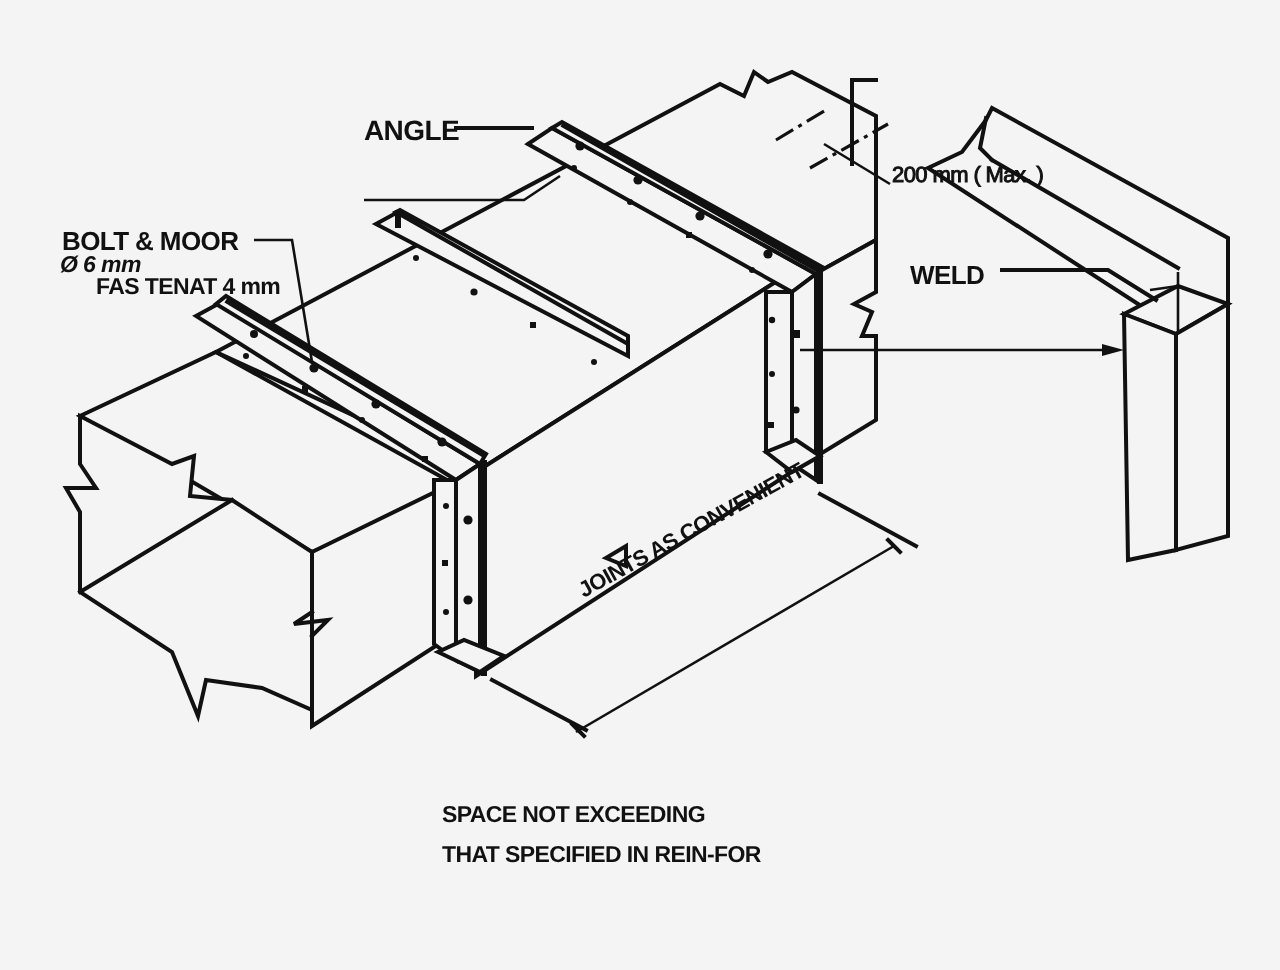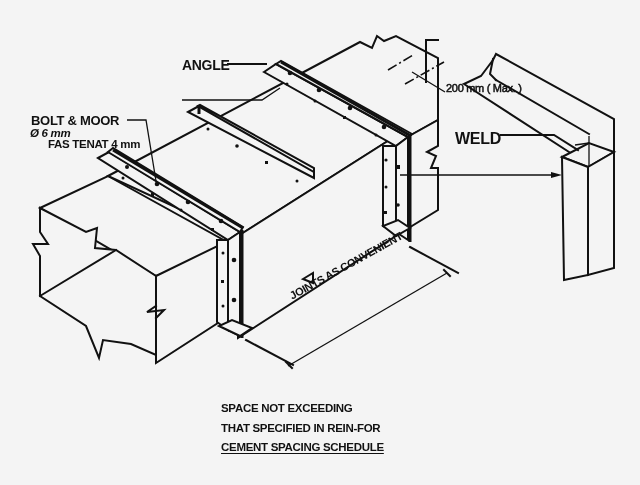--- a/index.html
+++ b/index.html
@@ -24,21 +24,21 @@
       color: #111;
       white-space: nowrap;
       letter-spacing: -0.3px;
       line-height: 1;
     }
     .lbl-angle { left: 182px; top: 58px; font-size: 14px; }
     .lbl-fas { left: 48px; top: 95px; font-size: 11.5px; margin-top: 44px; }
     .lbl-bolt { left: 31px; top: 114px; font-size: 13px; }
     .lbl-bolt2 { left: 30px; top: 128px; font-size: 11.5px; font-style: italic; }
     .lbl-200 { left: 446px; top: 36px; font-size: 11px; font-weight: normal; margin-top: 47px; -webkit-text-stroke: 0.5px #111; }
-    .lbl-weld { left: 455px; top: 131px; font-size: 16px; }
+    .lbl-weld { left: 455px; top: 131px; font-size: 13px; }
     .lbl-joints {
       left: 288px; top: 292px; font-size: 11px;
       transform-origin: 0 0;
       transform: rotate(-29deg);
     }
     .note { position: absolute; left: 221px; font-family: "Liberation Sans", sans-serif; font-weight: bold; font-size: 11.5px; color: #111; letter-spacing: -0.3px; white-space: nowrap; }
     .note1 { top: 402px; }
     .note2 { top: 422px; }
     .note3 { top: 441px; text-decoration: underline; text-underline-offset: 2px; }
   </style>
@@ -179,14 +179,13 @@
   <span class="label lbl-angle">ANGLE</span>
   <span class="label lbl-fas">FAS TENAT 4 mm</span>
   <span class="label lbl-bolt">BOLT &amp; MOOR</span>
   <span class="label lbl-bolt2">Ø 6 mm</span>
   <span class="label lbl-200">200 mm ( Max. )</span>
   <span class="label lbl-weld">WELD</span>
   <span class="label lbl-joints">JOINTS AS CONVENIENT</span>
 
   <div class="note note2">THAT SPECIFIED IN REIN-FOR</div>
   <div class="note note1">SPACE NOT EXCEEDING</div>
-  <div class="note note3">CEMENT SPACING SCHEDULE</div>
 </div>
 
 </body></html>

